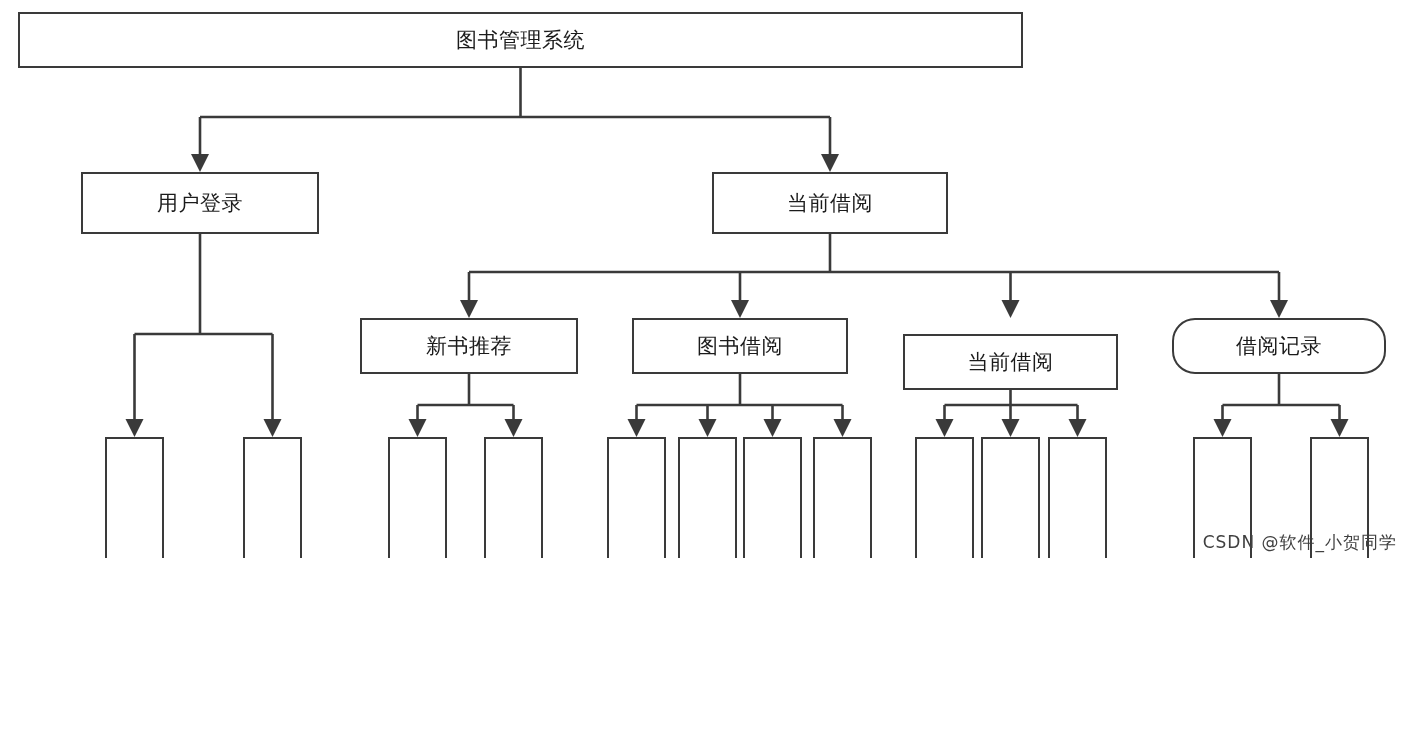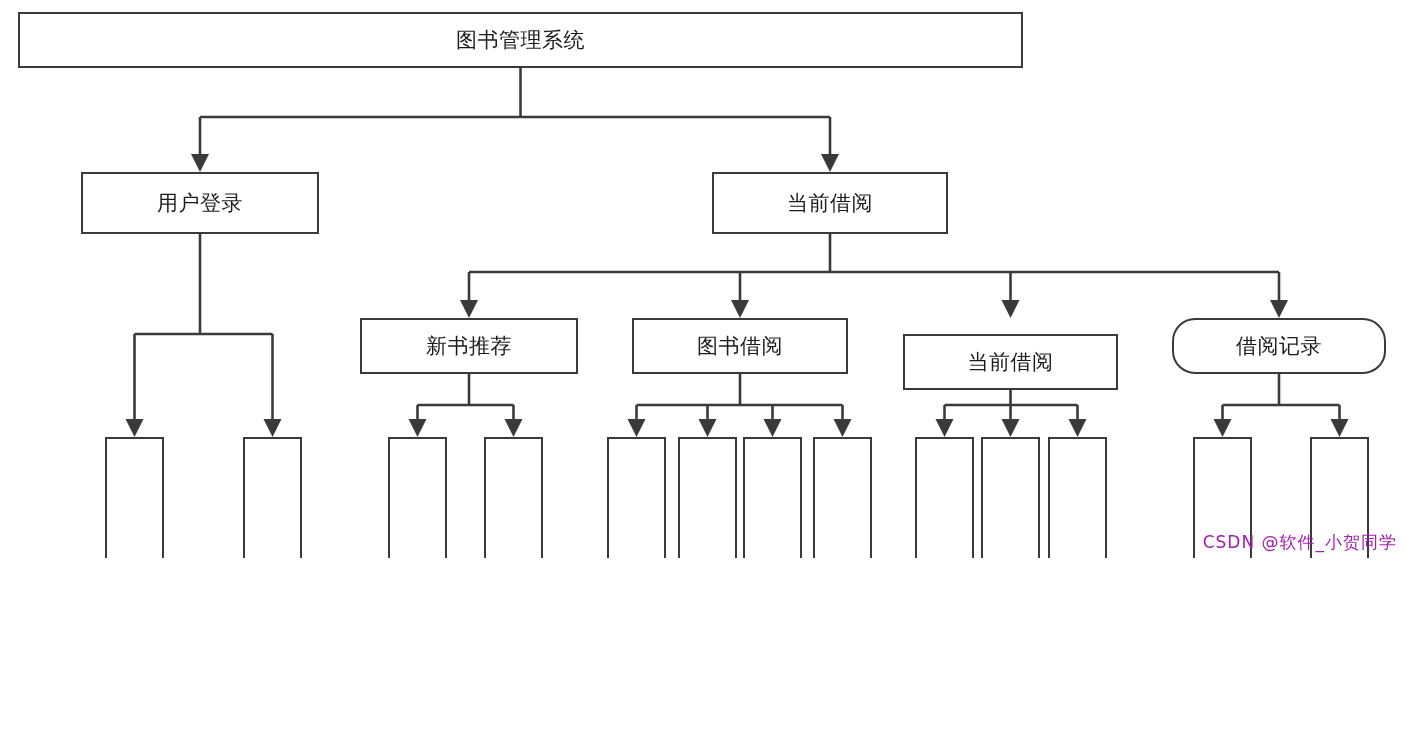--- a/index.html
+++ b/index.html
@@ -63,21 +63,21 @@
     fill: none;
   }
   svg#wires polygon {
     fill: #3a3a3a;
   }
   .watermark {
     position: absolute;
     right: 8px;
     bottom: 4px;
     font-size: 17px;
-    color: #a21caf;
+    color: #404040;
     letter-spacing: 1px;
     white-space: nowrap;
   }
 </style>
 </head>
 <body>
 
 <div id="canvas">
 
   <svg id="wires" viewBox="0 0 1405 747">

